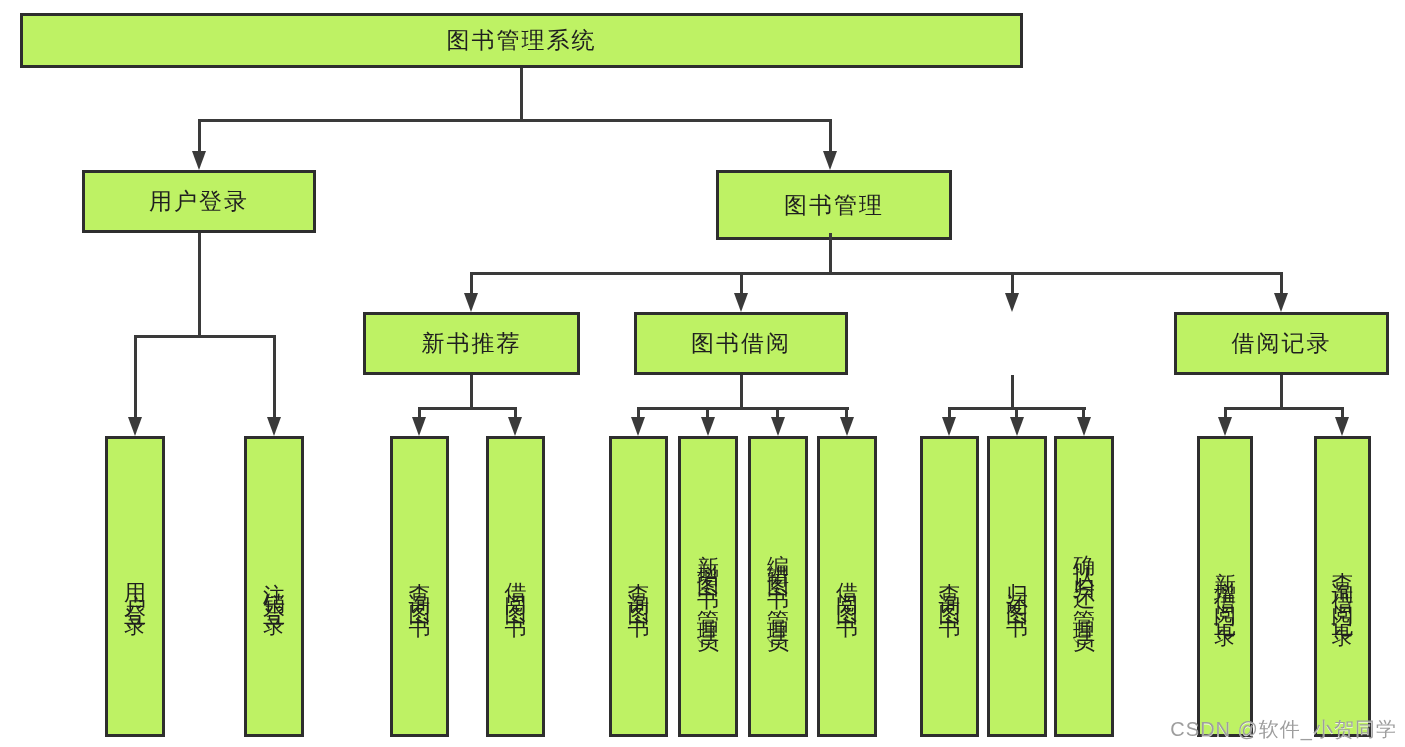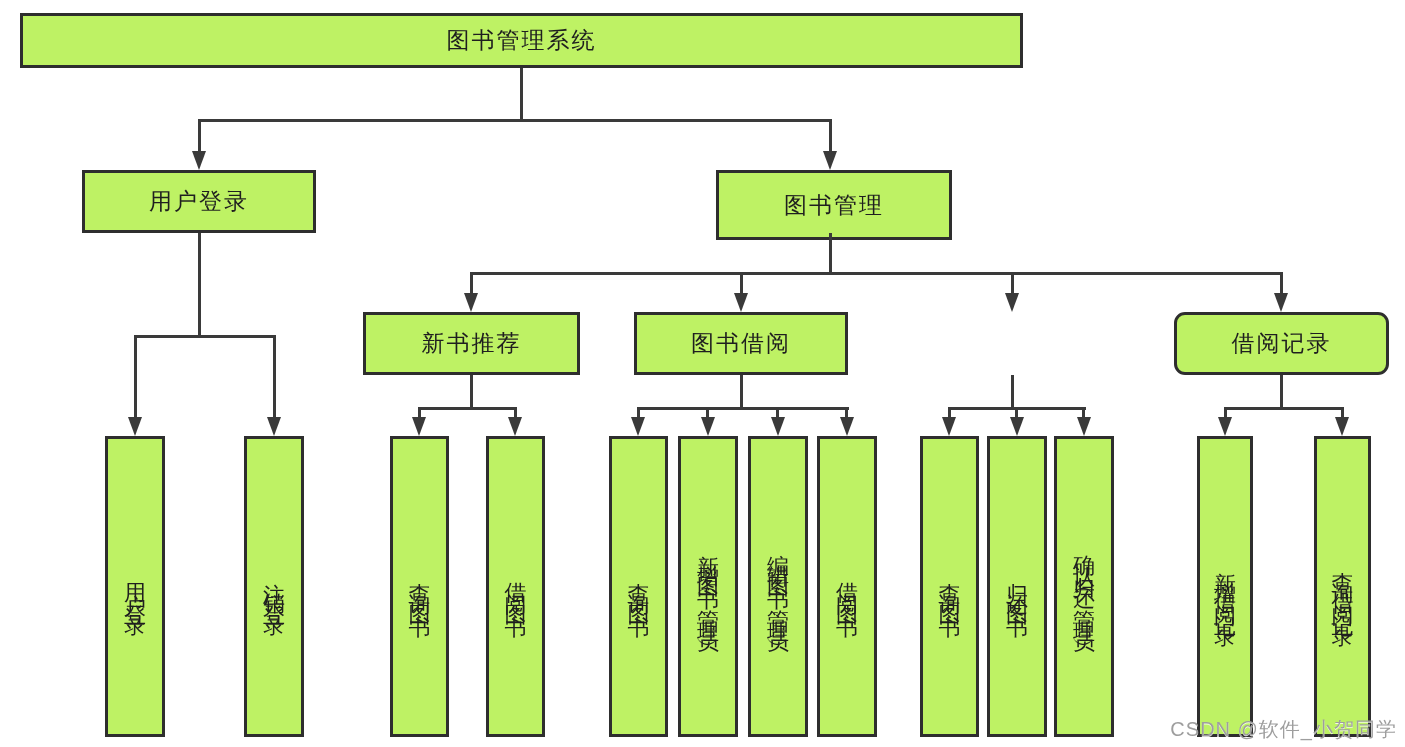--- a/index.html
+++ b/index.html
@@ -38,21 +38,21 @@
 
 <div class="canvas">
 
   <div class="box" style="left:20px;top:13px;width:1003px;height:55px;">图书管理系统</div>
 
   <div class="box" style="left:82px;top:170px;width:234px;height:63px;">用户登录</div>
   <div class="box" style="left:692px;top:170px;width:236px;height:70px;margin-left:24px;">图书管理</div>
 
   <div class="box" style="left:634px;top:312px;width:214px;height:63px;">图书借阅</div>
   <div class="box" style="left:363px;top:312px;width:217px;height:63px;">新书推荐</div>
-  <div class="box" style="left:1174px;top:312px;width:215px;height:63px;border-radius:11px;">借阅记录</div>
+  <div class="box" style="left:1174px;top:312px;width:215px;height:63px;">借阅记录</div>
 
   <div class="box vbox" style="left:105px;top:436px;width:60px;height:301px;">用户登录</div>
   <div class="box vbox" style="left:244px;top:436px;width:60px;height:301px;">注销登录</div>
 
   <div class="box vbox" style="left:390px;top:436px;width:59px;height:301px;">查询图书</div>
   <div class="box vbox" style="left:486px;top:436px;width:59px;height:301px;">借阅图书</div>
 
   <div class="box vbox" style="left:609px;top:436px;width:59px;height:301px;">查询图书</div>
   <div class="box vbox" style="left:678px;top:436px;width:60px;height:301px;">新增图书（管理员）</div>
   <div class="box vbox" style="left:748px;top:436px;width:60px;height:301px;">编辑图书（管理员）</div>

